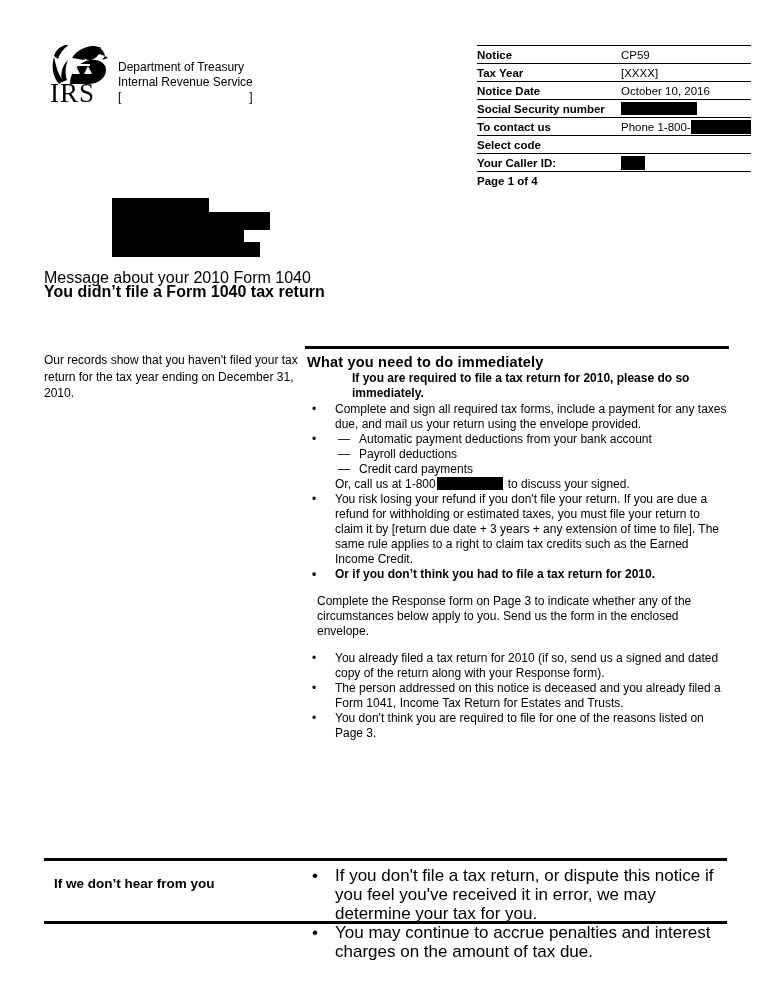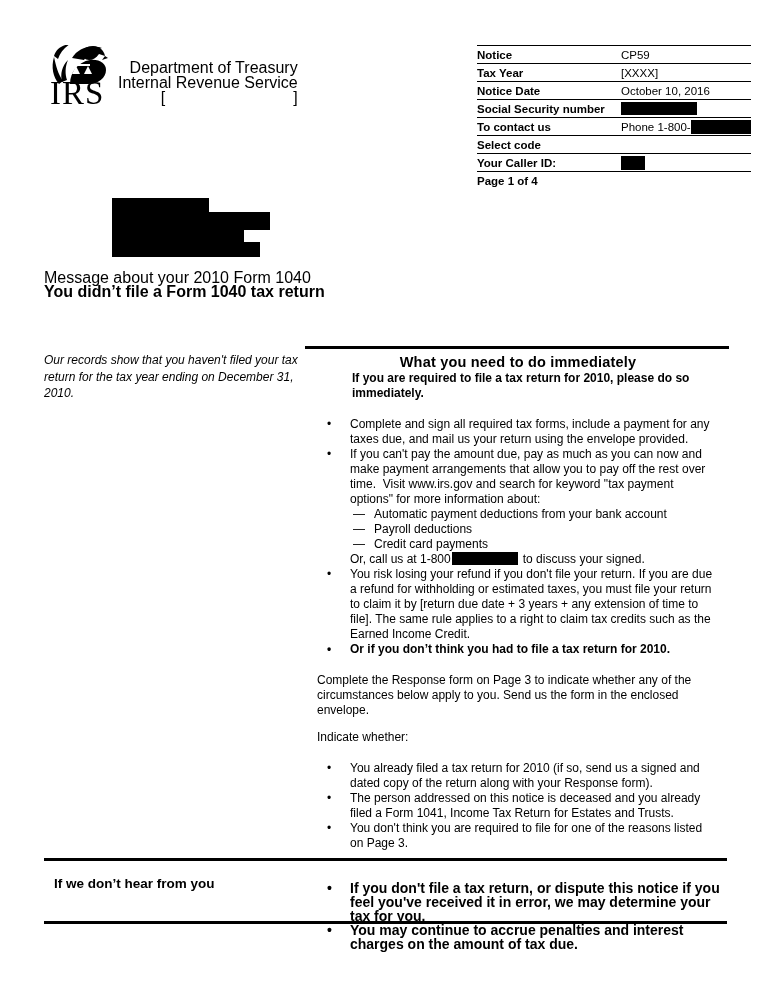--- a/index.html
+++ b/index.html
@@ -6,23 +6,23 @@
   .page {
     position:relative; width:768px; height:994px; margin:0 auto;
     background:#ffffff; color:#000;
     font-family:"Liberation Sans", sans-serif;
     overflow:hidden;
   }
   
   .eagle { position:absolute; left:50px; top:45px; }
   .irs-word {
     position:absolute; left:50px; top:80px;
-    font-family:"Liberation Serif", serif; font-size:33px; letter-spacing:1px; line-height:26px;
+    font-family:"Liberation Serif", serif; font-size:27px; letter-spacing:1px; line-height:26px;
   }
-  .dept { position:absolute; left:118px; top:60px; font-size:16px; line-height:15px;text-align:right; }
+  .dept { position:absolute; left:118px; top:60px; font-size:12px; line-height:15px; }
   .bracket-row { letter-spacing:0; }
   .bracket-gap { display:inline-block; width:128px; }
 
   
   .ntable { position:absolute; left:444px; top:45px; width:274px; font-size:11.5px;margin-left:33px; }
   .trow { display:flex; align-items:center; border-top:1.5px solid #000; padding:1.5px 0; min-height:14px; }
   .trow .lbl { width:144px; font-weight:bold; flex:none; }
   .trow .val { flex:1; display:flex; align-items:center; }
   .trow.page-row { border-top:1.5px solid #000; font-weight:bold; }
   .redact { background:#000; display:inline-block; }
@@ -32,42 +32,42 @@
 
   
   .addr { position:absolute; left:112px; top:198px; }
   .addr .bar { background:#000; }
 
   
   .kicker { position:absolute; left:44px; top:269px; font-size:16px; }
   .title  { position:absolute; left:44px; top:283px; font-size:16px; font-weight:bold; margin:0; }
 
   
-  .left-para { position:absolute; left:44px; top:352px; width:258px; font-size:12px; line-height:16.5px; margin:0;font-style:italic; }
+  .left-para { position:absolute; left:44px; top:352px; width:258px; font-size:12px; line-height:16.5px; margin:0; }
   .rcol { position:absolute; left:305px; top:346px; width:424px; font-size:12px; line-height:15px; }
   .rule { height:3px; background:#000; }
-  .rcol h2 { font-size:14.5px; font-weight:bold; margin:6px 0 1px 2px; letter-spacing:.2px;text-align:center; }
+  .rcol h2 { font-size:14.5px; font-weight:bold; margin:6px 0 1px 2px; letter-spacing:.2px; }
   .lead { font-weight:bold; margin:0 0 0 2px;padding-left:45px; }
   p.body-p { margin:12px; }
-  ul.bul { list-style:none; margin:16px; padding:0; }
+  ul.bul { list-style:none; margin:1px; padding:0; }
   ul.bul > li { position:relative; padding-left:29px; }
   ul.bul > li::before { content:"\2022"; position:absolute; left:6px; }
   ul.bul > li.bold { font-weight:bold; }
   ul.dash { list-style:none; margin:0 0 0 3px; padding:0; }
   ul.dash > li { position:relative; padding-left:21px; padding-right:26px; }
   ul.dash > li::before { content:"\2014"; position:absolute; left:0; }
   .call-line { margin-top:0; }
   .redact-inline { display:inline-block; width:66px; height:13px; background:#000; vertical-align:-2px; margin:0 5px 0 1px; }
 
   
   .hr-full { position:absolute; left:44px; width:683px; height:3px; background:#000; }
   .hr-top { top:858px; }
   .hr-bot { top:921px; }
   .bheading { position:absolute; left:44px; top:866px; font-size:13.5px; font-weight:bold; margin:10px; }
-  .bcol { position:absolute; left:305px; top:865px; width:412px; font-size:14px; line-height:14px;font-weight:bold; }
+  .bcol { position:absolute; left:305px; top:865px; width:412px; font-size:17px; line-height:19px; }
 </style>
 </head>
 <body>
 
 <div class="page">
 
   <svg class="eagle" width="58" height="40" viewBox="0 0 58 40" aria-hidden="true">
     <g fill="#000">
       <path d="M9 39 C3 32 1 22 4 12 C6 21 8 29 13 36 Z"></path>
       <path d="M4 11 C6 4 12 0 20 -1 C14 3 10 8 8 14 Z"></path>
@@ -142,33 +142,31 @@
 
   <p class="left-para">Our records show that you haven't filed your tax return for the tax year ending on December 31, 2010.</p>
 
   <div class="rcol">
     <div class="rule"></div>
     <h2>What you need to do immediately</h2>
     <p class="lead">If you are required to file a tax return for 2010, please do so immediately.</p>
     <ul class="bul">
       <li><span>Complete and sign all required tax forms, include a payment for any taxes due, and mail us your return using the envelope provided.</span></li>
       <li>
-        <span>If you can't pay the amount due, pay as much as you can now and make payment arrangements that allow you to pay off the rest over time.&nbsp; Visit www.irs.gov and search for keyword "tax payment options" for more information about:</span>
         <ul class="dash">
           <li>Automatic payment deductions from your bank account</li>
           <li>Payroll deductions</li>
           <li>Credit card payments</li>
         </ul>
         <div class="call-line"><span>Or, call us at 1-800</span><span class="redact-inline"></span><span>to discuss your signed.</span></div>
       </li>
       <li><span>You risk losing your refund if you don't file your return. If you are due a refund for withholding or estimated taxes, you must file your return to claim it by [return due date + 3 years + any extension of time to file]. The same rule applies to a right to claim tax credits such as the Earned Income Credit.</span></li>
       <li class="bold"><span>Or if you don’t think you had to file a tax return for 2010.</span></li>
     </ul>
     <p class="body-p">Complete the Response form on Page 3 to indicate whether any of the circumstances below apply to you. Send us the form in the enclosed envelope.</p>
-    <p class="body-p">Indicate whether:</p>
     <ul class="bul">
       <li><span>You already filed a tax return for 2010 (if so, send us a signed and dated copy of the return along with your Response form).</span></li>
       <li><span>The person addressed on this notice is deceased and you already filed a Form 1041, Income Tax Return for Estates and Trusts.</span></li>
       <li><span>You don't think you are required to file for one of the reasons listed on Page 3.</span></li>
     </ul>
   </div>
 
   <div class="hr-full hr-top"></div>
   <h3 class="bheading">If we don’t hear from you</h3>
   <ul class="bul bcol">

